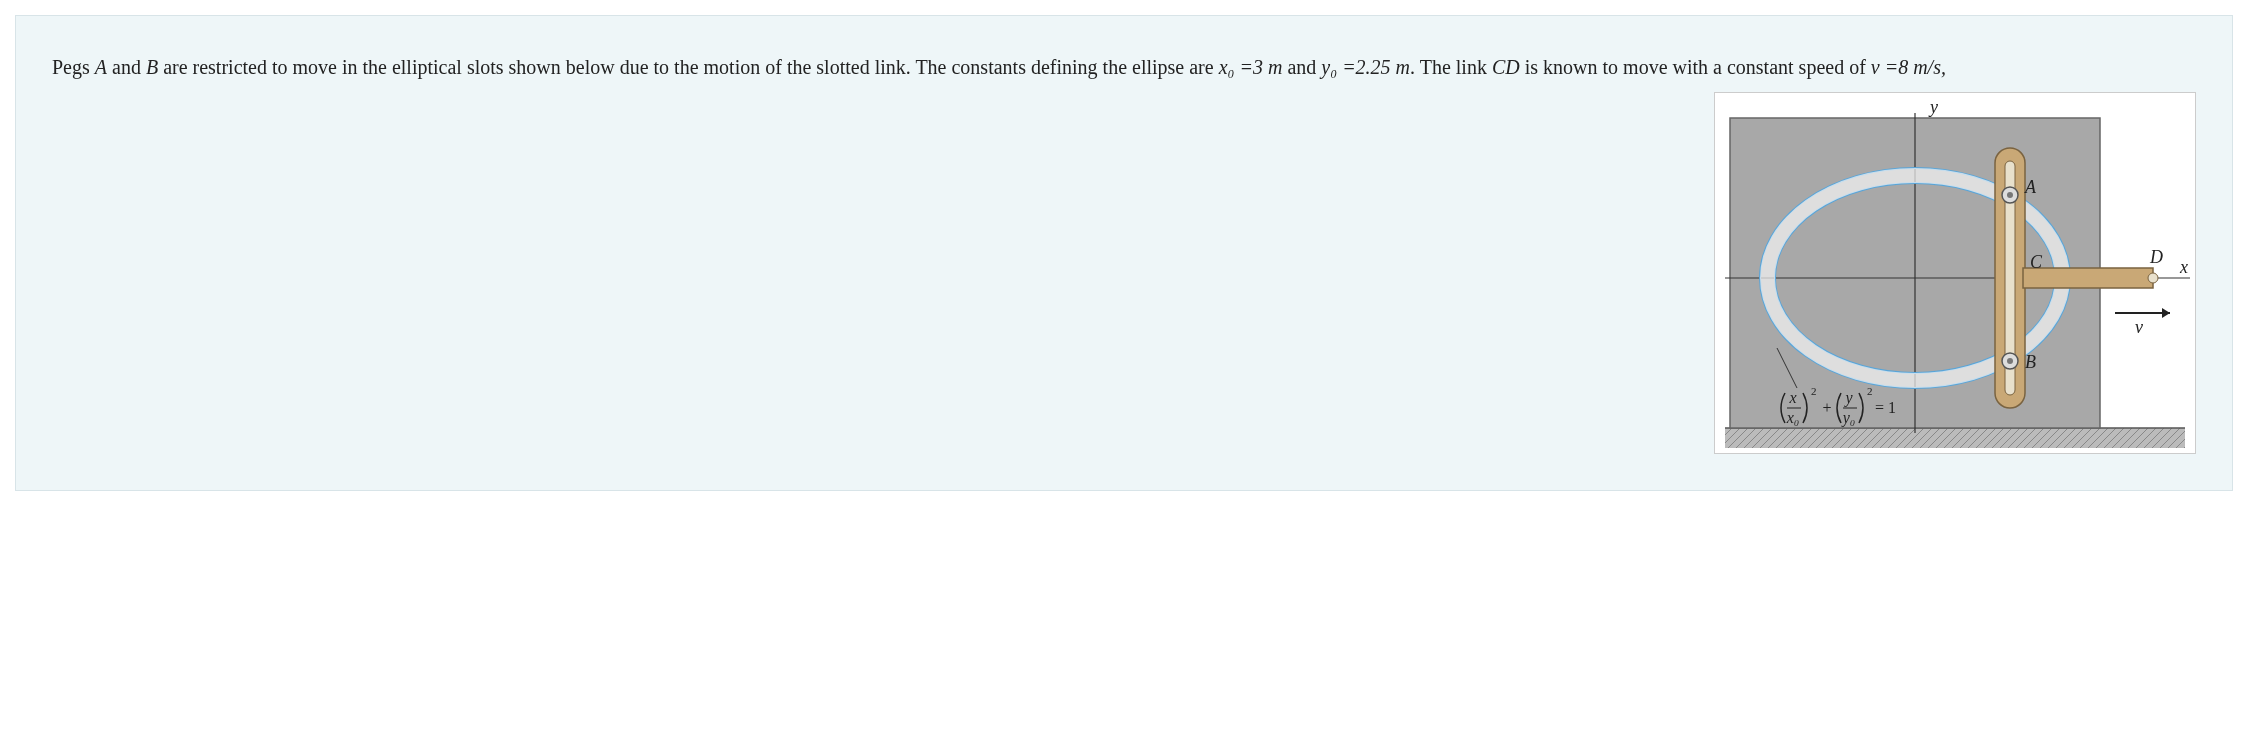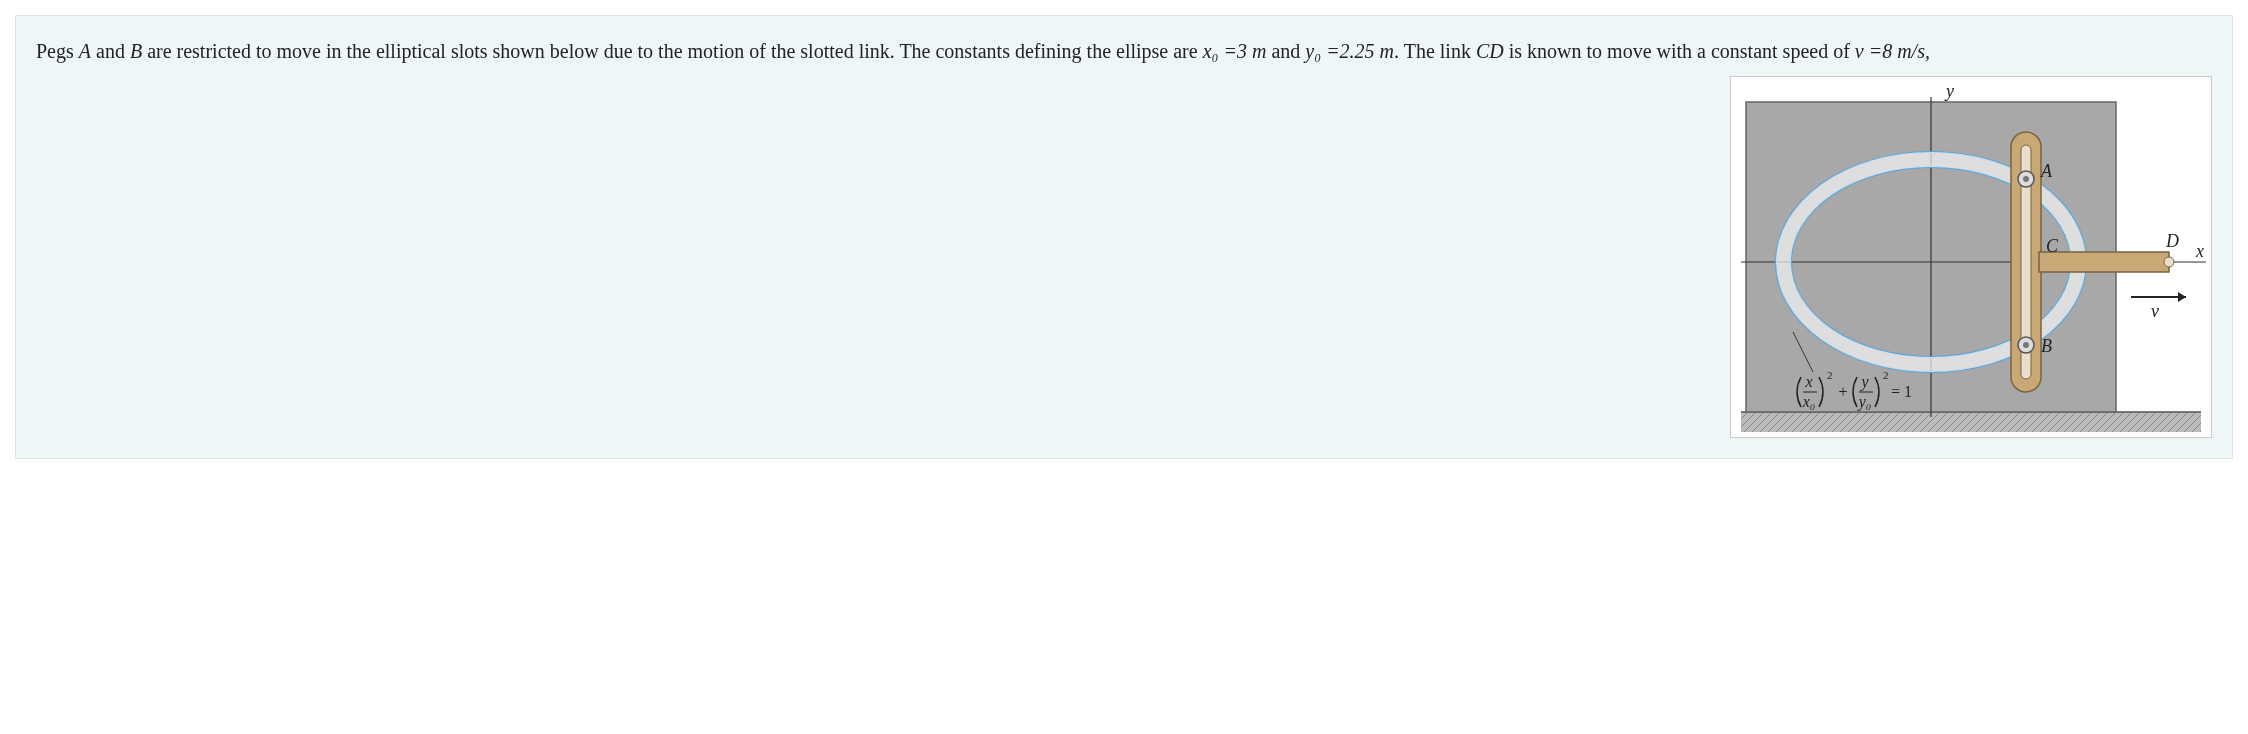--- a/index.html
+++ b/index.html
@@ -4,21 +4,21 @@
   <style>
     body {
       margin: 0;
       padding: 0;
       font-family: Georgia, 'Times New Roman', serif;
       background: #fff;
     }
     .container {
       background: #eef6f8;
       border: 1px solid #d8e4e8;
-      padding: 20px;
+      padding: 36px;
       margin: 15px;
     }
     .problem-text {
       font-size: 20px;
       line-height: 1.5;
       color: #222;
       margin-bottom: 10px;
     }
     .math-var {
       font-style: italic;

